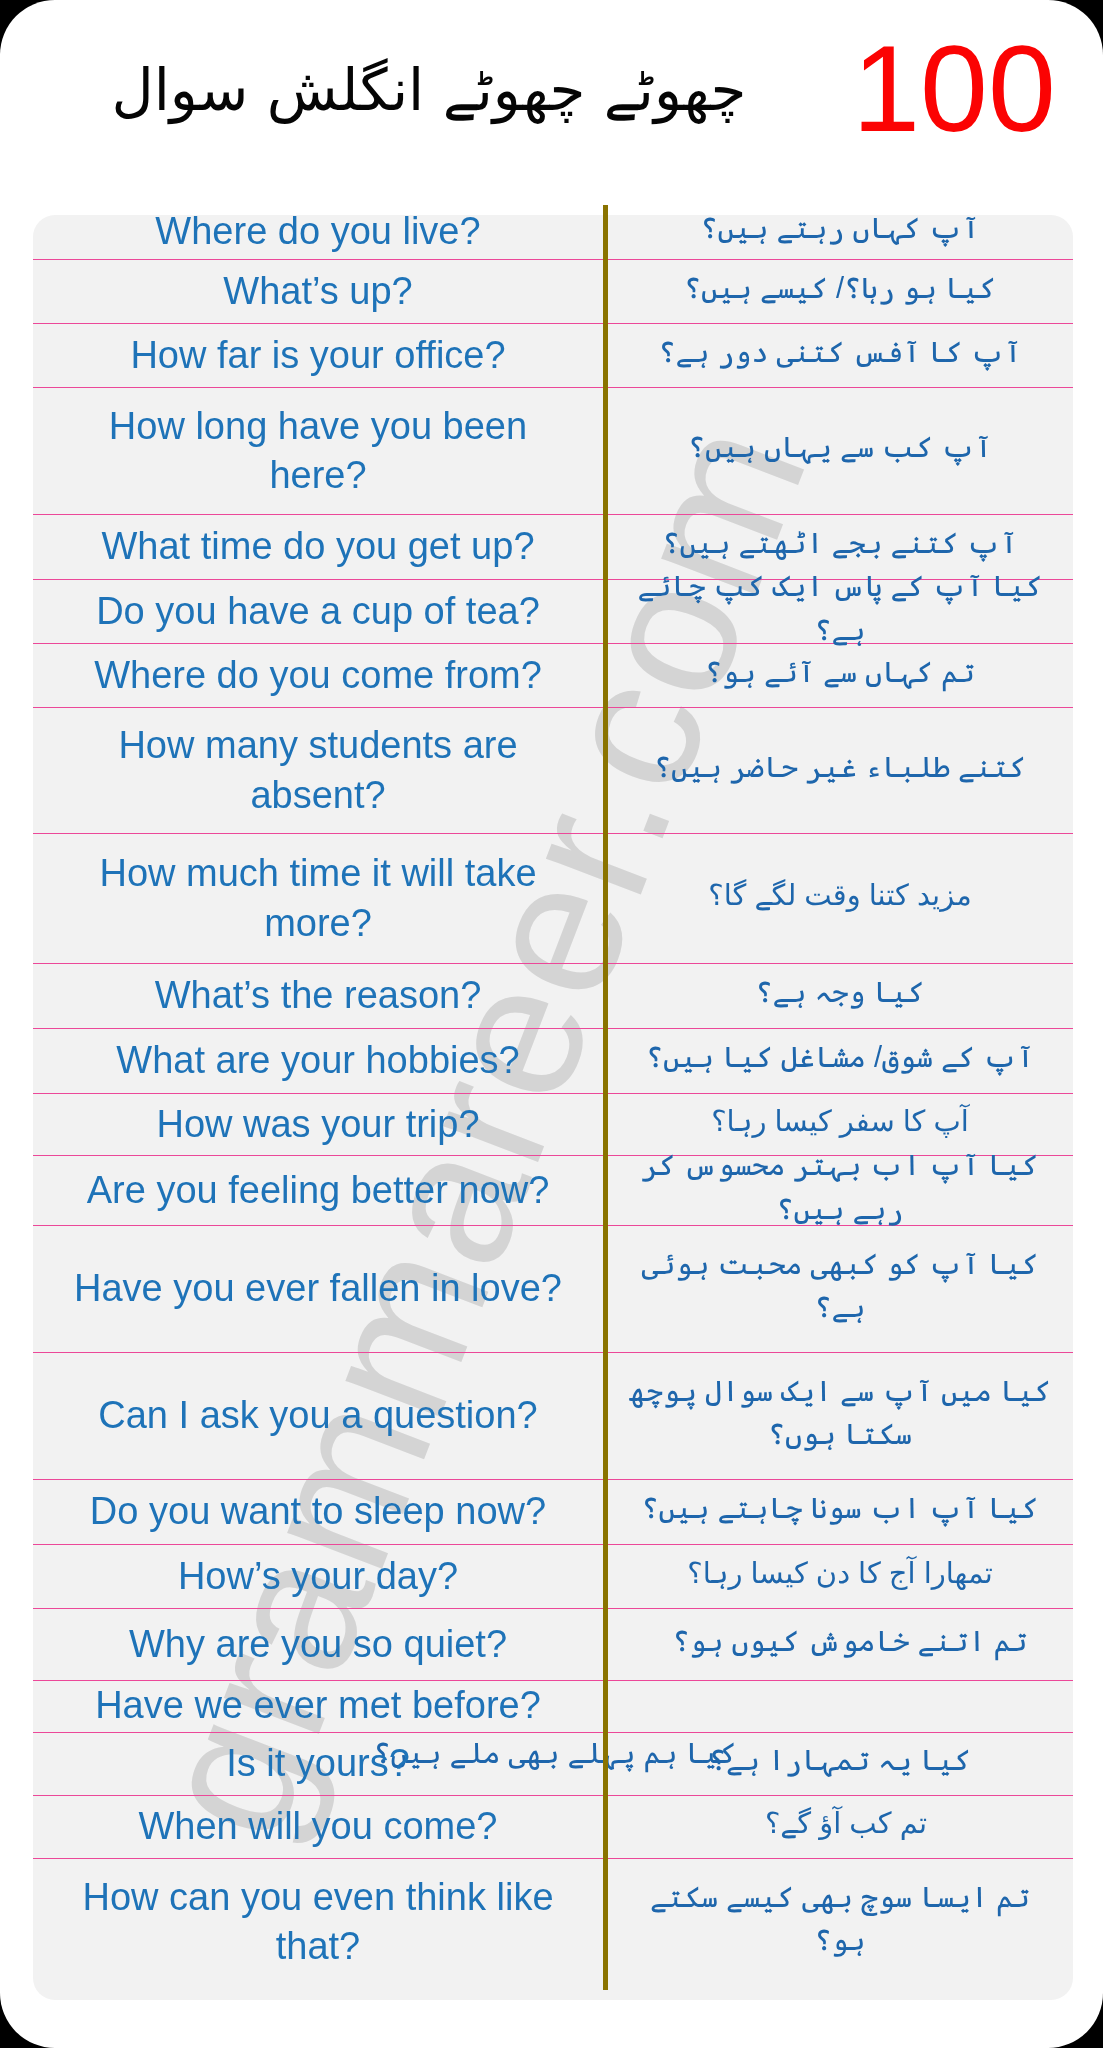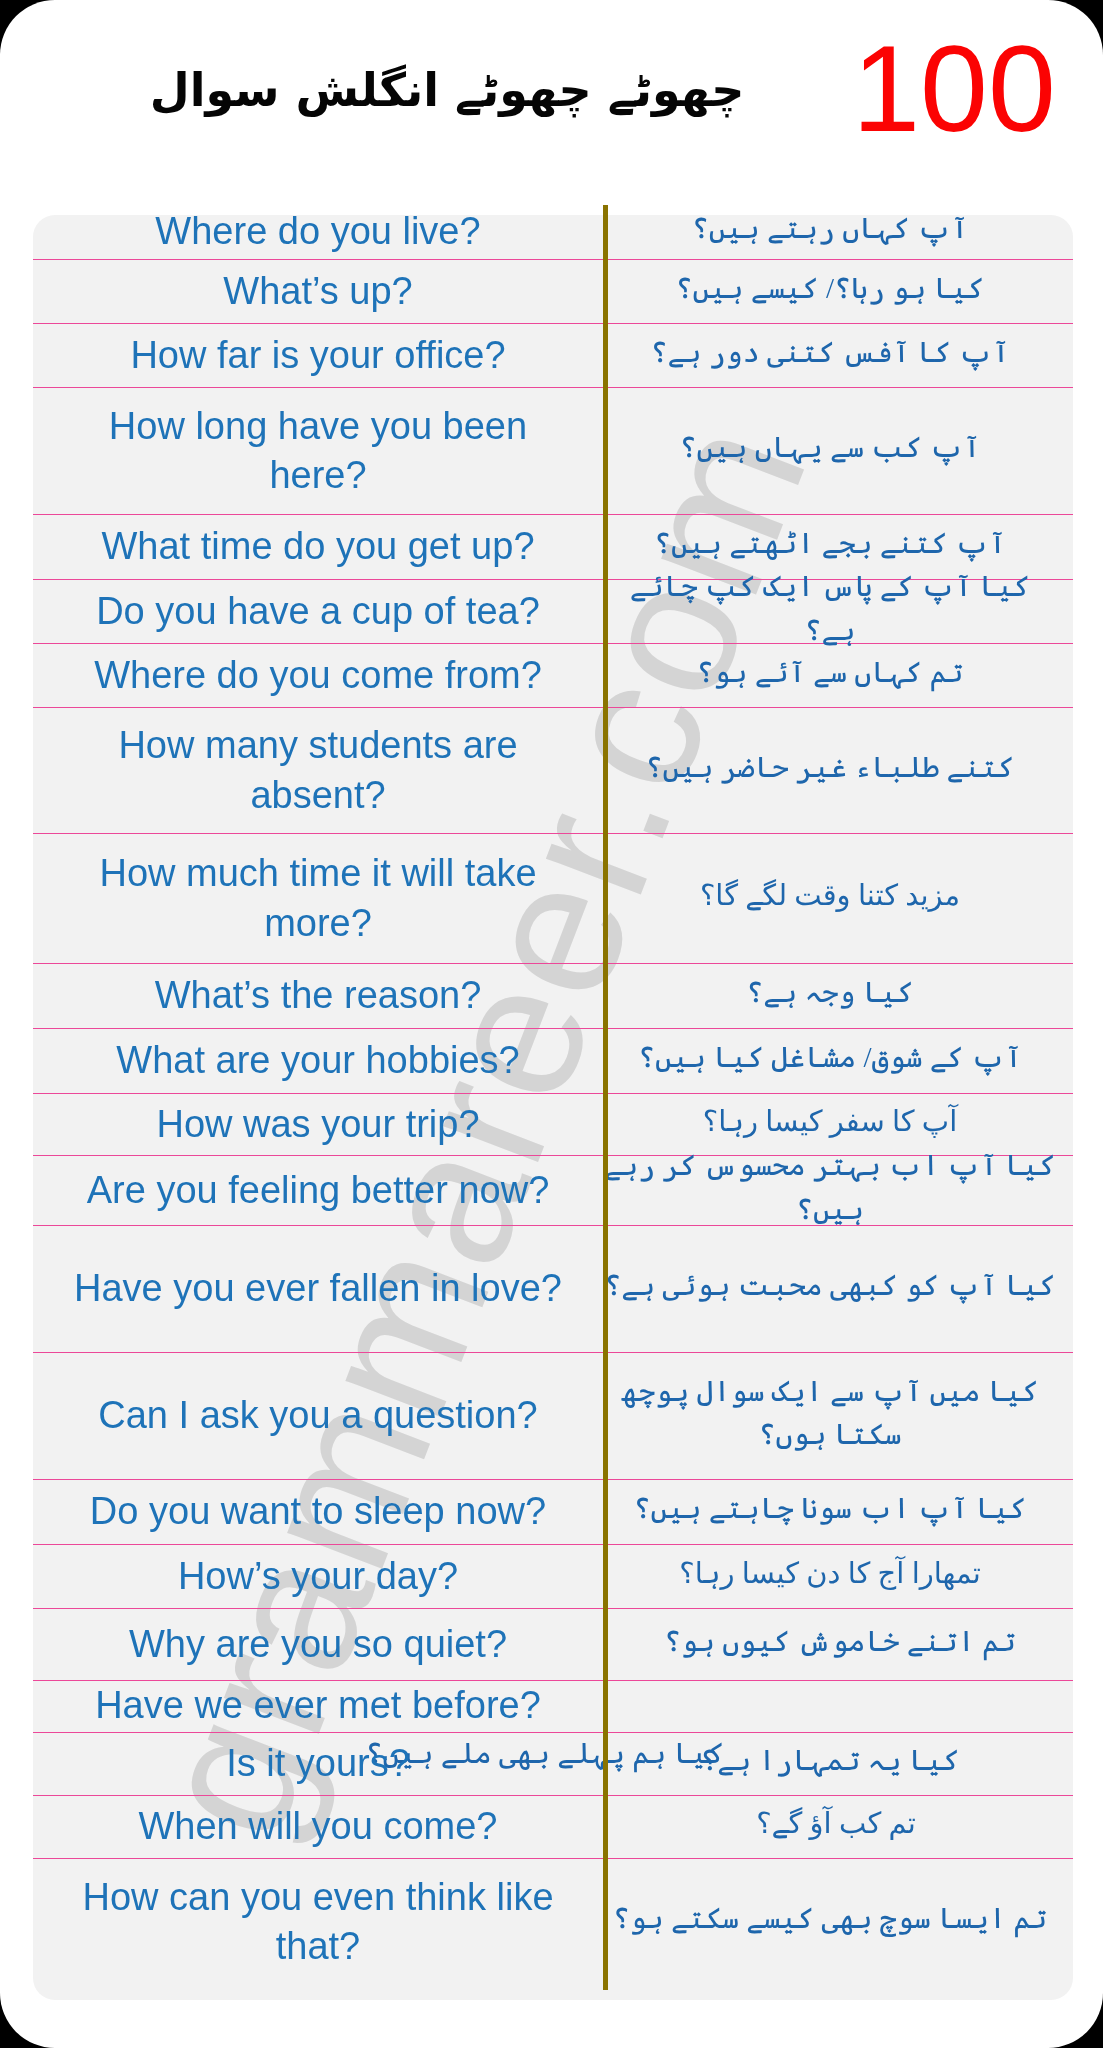--- a/index.html
+++ b/index.html
@@ -8,24 +8,24 @@
     position:relative; overflow:hidden;
     font-family:"Liberation Sans", sans-serif;
   }
   .page {
     position:absolute; inset:0;
     background:#ffffff; border-radius:55px;
     z-index:0;
   }
   
   .header-title {
-    position:absolute; left:56px; top:16px; width:782px; height:148px;
+    position:absolute; left:38px; top:16px; width:782px; height:148px;
     display:flex; align-items:center; justify-content:center;
     font-family:"DejaVu Sans", sans-serif;
-    font-size:46px; font-weight:bold; color:#050505;
+    font-size:58px; font-weight:normal; color:#050505;
     z-index:3; white-space:nowrap;
   }
   .count {
     position:absolute; left:832px; top:28px; width:244px;
     text-align:center; font-size:122px; line-height:1;
     color:#fb0303; z-index:3;
   }
   
   .watermark {
     position:absolute; left:480px; top:1128px;
@@ -53,23 +53,23 @@
   .cell {
     display:flex; align-items:center; justify-content:center;
     text-align:center; box-sizing:border-box;
   }
   .cell-en {
     width:570px; padding:0 10px;
     color:#1e73b8; font-size:38px; line-height:1.3;
     white-space:pre-line;
   }
   .cell-ur {
-    flex:1; padding:2px 16px 8px 0;
+    flex:1; padding:2px 16px 8px 20px;
     color:#1e66ac; font-size:29px; line-height:1.5;
-    font-family:Liberation Serif, serif;
+    font-family:Liberation Sans, sans-serif;
   }
 </style>
 </head>
 <body>
 
 <div class="page"></div>
 
 <div class="header-title" dir="rtl">چھوٹے چھوٹے انگلش سوال</div>
 
 <div class="count">100</div>

